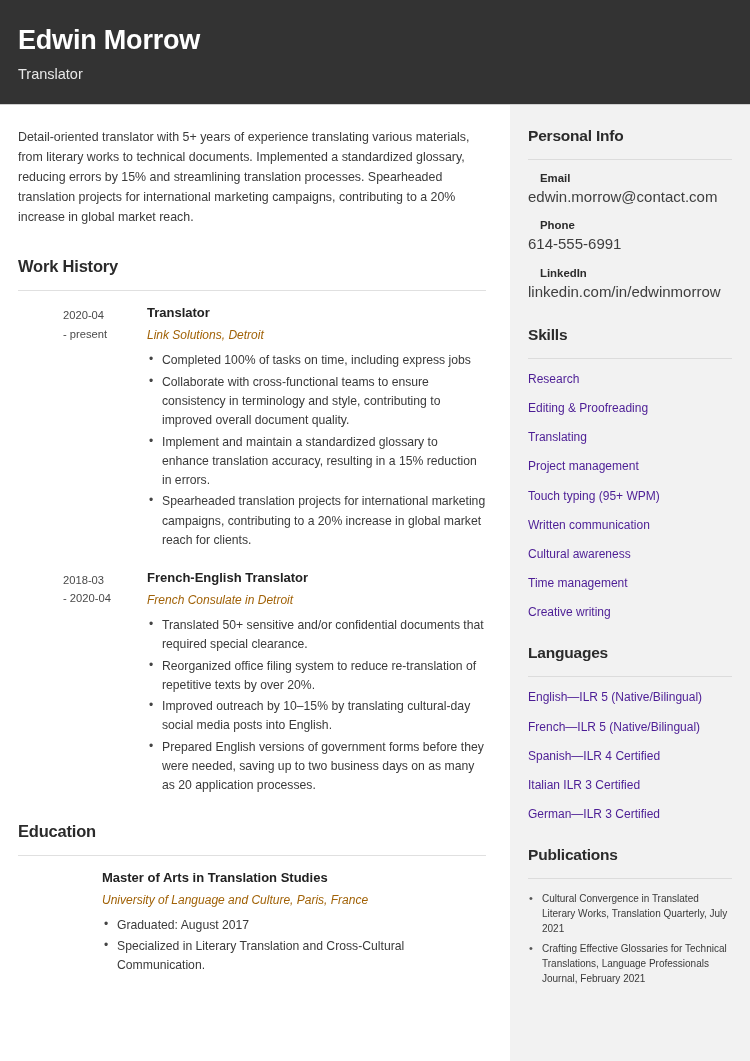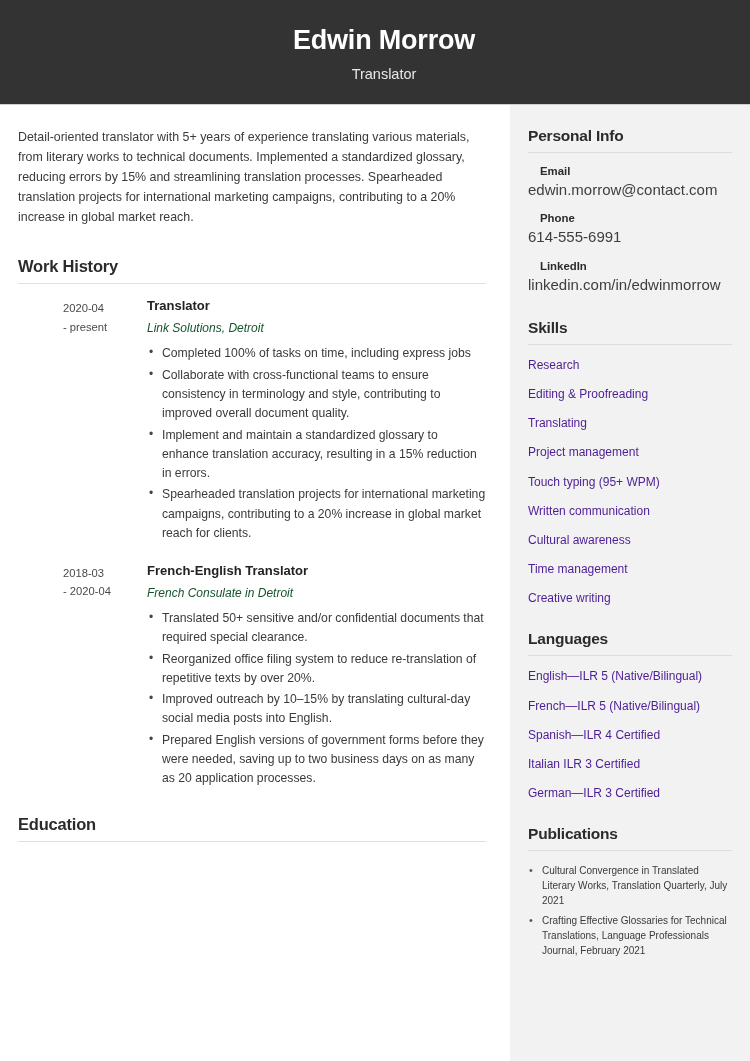--- a/index.html
+++ b/index.html
@@ -14,21 +14,20 @@
   }
 
   .page { position:relative; width:750px; height:1061px; background:#fff; }
 
   
   .header {
     height:105px;
     background:#333333;
     border-bottom:1px solid #cfcfcf;
     padding:26px 0 12px 18px;
-    text-align:center;
   }
   .header-name {
     font-size:27px;
     font-weight:bold;
     color:#ffffff;
     letter-spacing:-0.2px;
     line-height:1.1;
   }
   .header-title {
     margin-top:10px;
@@ -57,21 +56,21 @@
     line-height:1.62;
     color:#3a3a3a;
     margin-bottom:30px;
   }
 
   .sec-title {
     font-size:16.5px;
     font-weight:bold;
     color:#2b2b2b;
     letter-spacing:-0.2px;
-    padding-bottom:7px;
+    padding-bottom:14px;
     border-bottom:1px solid #e0e0e0;
     margin-bottom:14px;
   }
   .sidebar .sec-title {
     font-size:15.5px;
     border-bottom-color:#dcdcdc;
     margin-bottom:12px;
   }
   .sec-gap { margin-top:24px; }
 
@@ -89,21 +88,21 @@
   .entry-body { flex:1; }
   .entry-role {
     font-size:13px;
     font-weight:bold;
     color:#222222;
     margin-bottom:8px;
   }
   .entry-org {
     font-size:12px;
     font-style:italic;
-    color:#14532d;
+    color:#a16207;
     margin-bottom:9px;
   }
   .bullets { list-style:none; }
   .bullets li {
     position:relative;
     font-size:12.2px;
     line-height:1.58;
     color:#3a3a3a;
     padding-left:15px;
     margin-bottom:2px;
@@ -209,20 +208,28 @@
               <li>Translated 50+ sensitive and/or confidential documents that required special clearance.</li>
               <li>Reorganized office filing system to reduce re-translation of repetitive texts by over 20%.</li>
               <li>Improved outreach by 10–15% by translating cultural-day social media posts into English.</li>
               <li>Prepared English versions of government forms before they were needed, saving up to two business days on as many as 20 application processes.</li>
             </ul>
           </div>
         </div>
       </div>
 
       <div class="sec-title sec-gap">Education</div>
+      <div class="edu-entry">
+        <div class="entry-role">Master of Arts in Translation Studies</div>
+        <div class="entry-org">University of Language and Culture, Paris, France</div>
+        <ul class="bullets">
+          <li>Graduated: August 2017</li>
+          <li>Specialized in Literary Translation and Cross-Cultural Communication.</li>
+        </ul>
+      </div>
 
     </div>
 
     <div class="sidebar">
 
       <div class="sec-title">Personal Info</div>
       <div>
         <div class="info-item">
           <div class="info-label">Email</div>
           <div class="info-value">edwin.morrow@contact.com</div>

